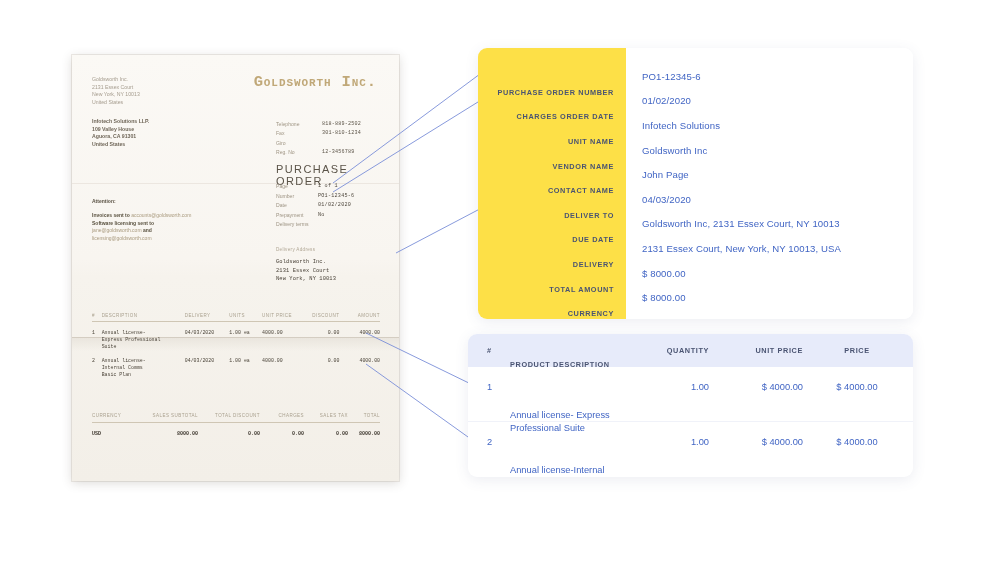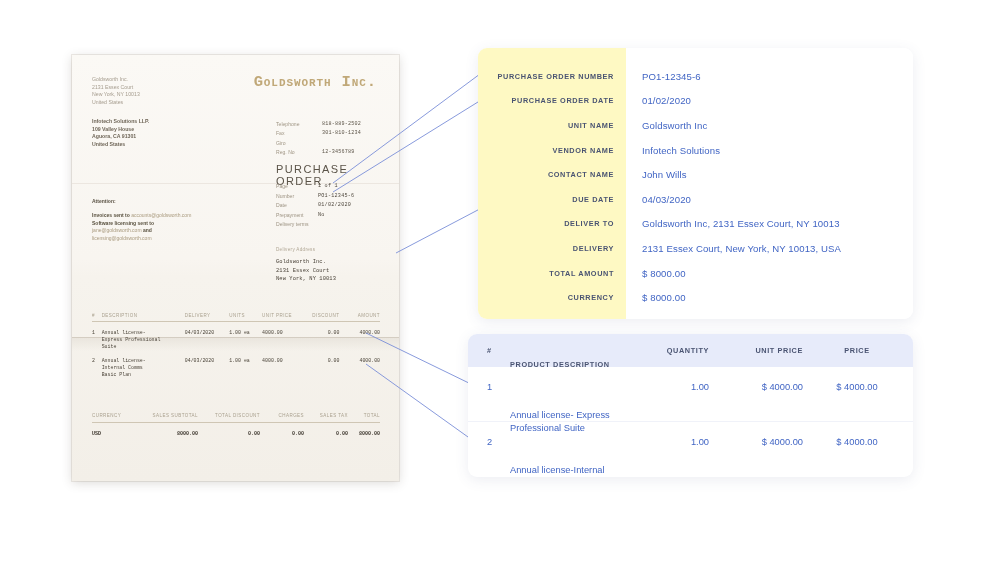--- a/index.html
+++ b/index.html
@@ -129,22 +129,22 @@
   #arrows { position: absolute; left: 0; top: 0; width: 1000px; height: 562px; pointer-events: none; }
 
   
   #fields-panel {
     position: absolute; left: 478px; top: 48px; width: 435px; height: 271px;
     background: #ffffff; border-radius: 9px;
     box-shadow: 0 3px 14px rgba(70,80,130,.10);
     overflow: hidden; display: flex;
   }
   .fp-labels {
-    width: 148px; background: #fef9c3; flex: 0 0 148px;
-    padding: 16px 12px 10px 0;
+    width: 148px; background: #fde047; flex: 0 0 148px;
+    padding: 32px 12px 10px 0;
   }
   .fp-values { flex: 1; background: #fff; padding: 16px 16px 10px 16px; }
   .fp-labels .cell, .fp-values .cell {
     height: 24.6px; display: flex; align-items: center;
   }
   .fp-labels .cell {
     justify-content: flex-end; font-size: 7.3px; font-weight: 700;
     letter-spacing: .62px; color: #4a5472; text-align: right;
   }
   .fp-values .cell {
@@ -330,36 +330,36 @@
       <line x1="333" y1="192" x2="486" y2="97"></line>
       <line x1="396" y1="253" x2="533" y2="181"></line>
       <line x1="366" y1="333" x2="475" y2="386"></line>
       <line x1="366" y1="364" x2="475" y2="442"></line>
     </g>
   </svg>
 
   <div id="fields-panel">
     <div class="fp-labels">
       <div class="cell">PURCHASE ORDER NUMBER</div>
-      <div class="cell">PURCHASE ORDER DATE</div>
+      <div class="cell">CHARGES ORDER DATE</div>
       <div class="cell">UNIT NAME</div>
       <div class="cell">VENDOR NAME</div>
       <div class="cell">CONTACT NAME</div>
+      <div class="cell">DELIVER TO</div>
       <div class="cell">DUE DATE</div>
-      <div class="cell">DELIVER TO</div>
       <div class="cell">DELIVERY</div>
       <div class="cell">TOTAL AMOUNT</div>
       <div class="cell">CURRENCY</div>
     </div>
     <div class="fp-values">
       <div class="cell">PO1-12345-6</div>
       <div class="cell">01/02/2020</div>
+      <div class="cell">Infotech Solutions</div>
       <div class="cell">Goldsworth Inc</div>
-      <div class="cell">Infotech Solutions</div>
-      <div class="cell">John Wills</div>
+      <div class="cell">John Page</div>
       <div class="cell">04/03/2020</div>
       <div class="cell">Goldsworth Inc, 2131 Essex Court, NY 10013</div>
       <div class="cell">2131 Essex Court, New York, NY 10013, USA</div>
       <div class="cell">$ 8000.00</div>
       <div class="cell">$ 8000.00</div>
       <div class="cell">USD</div>
     </div>
   </div>
 
   <div id="items-panel">

